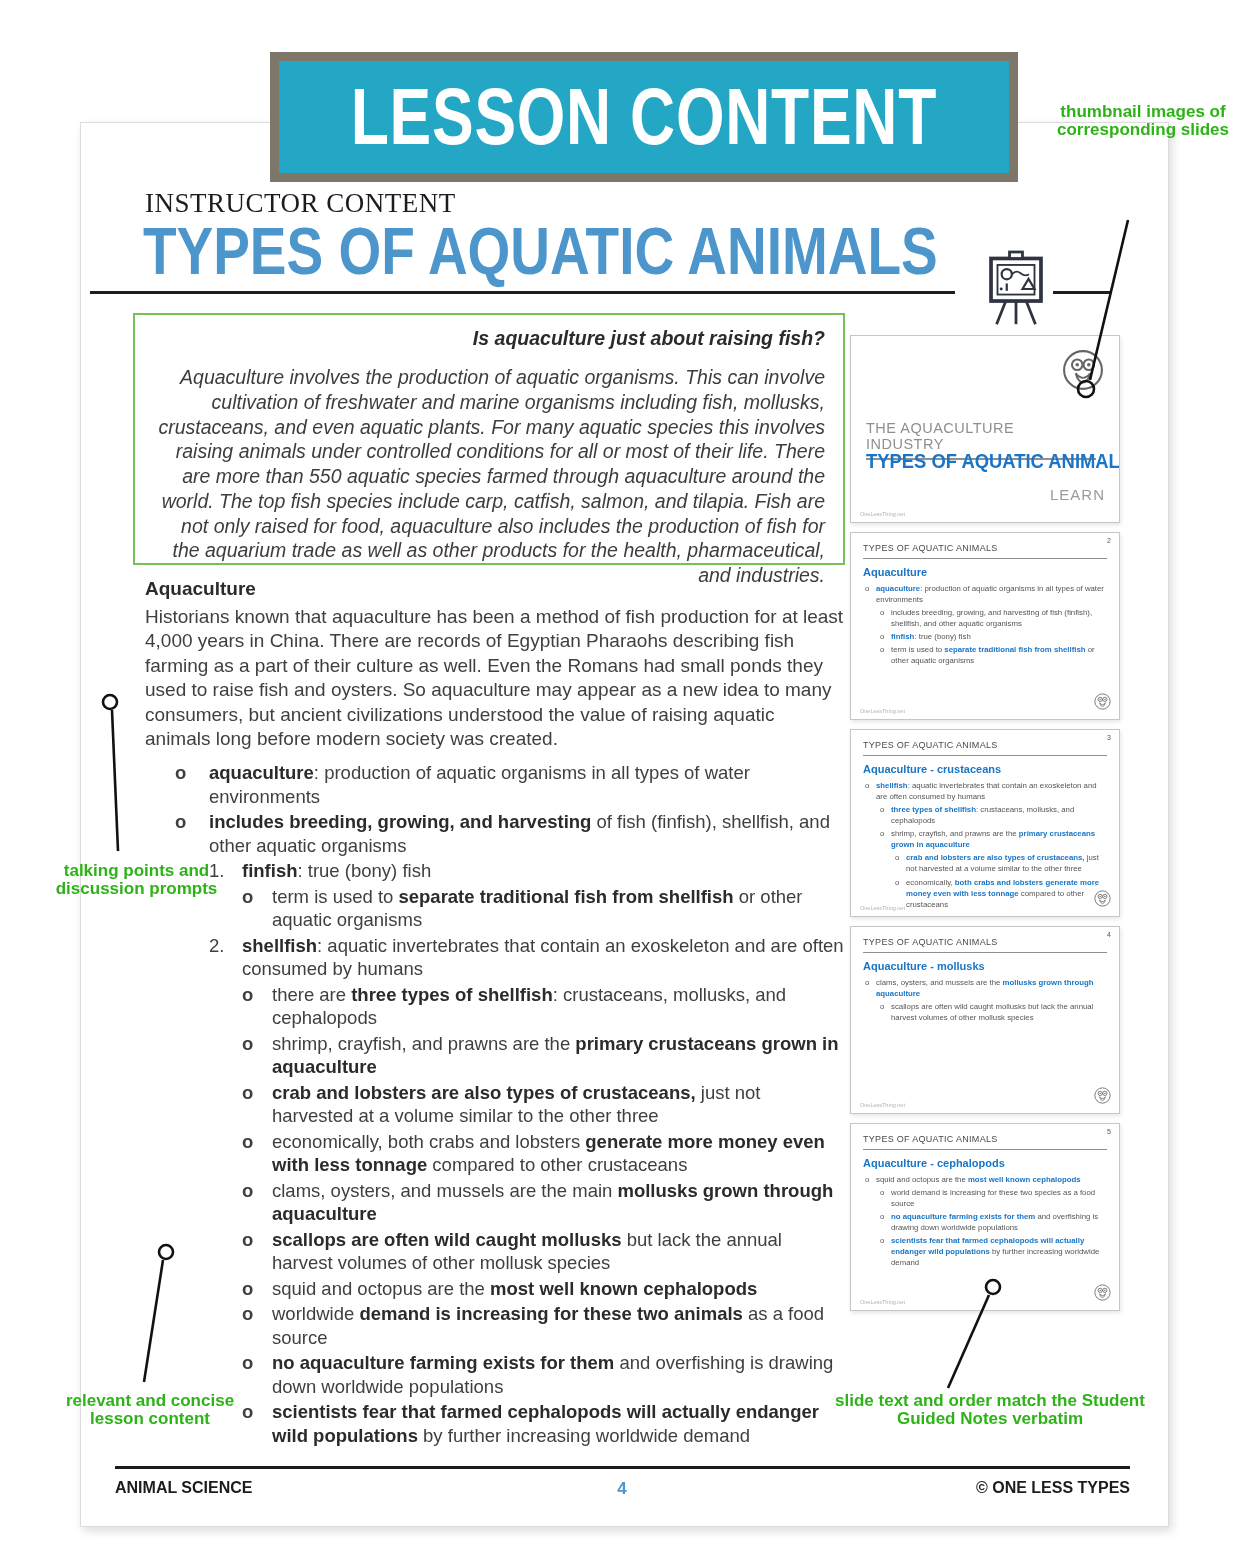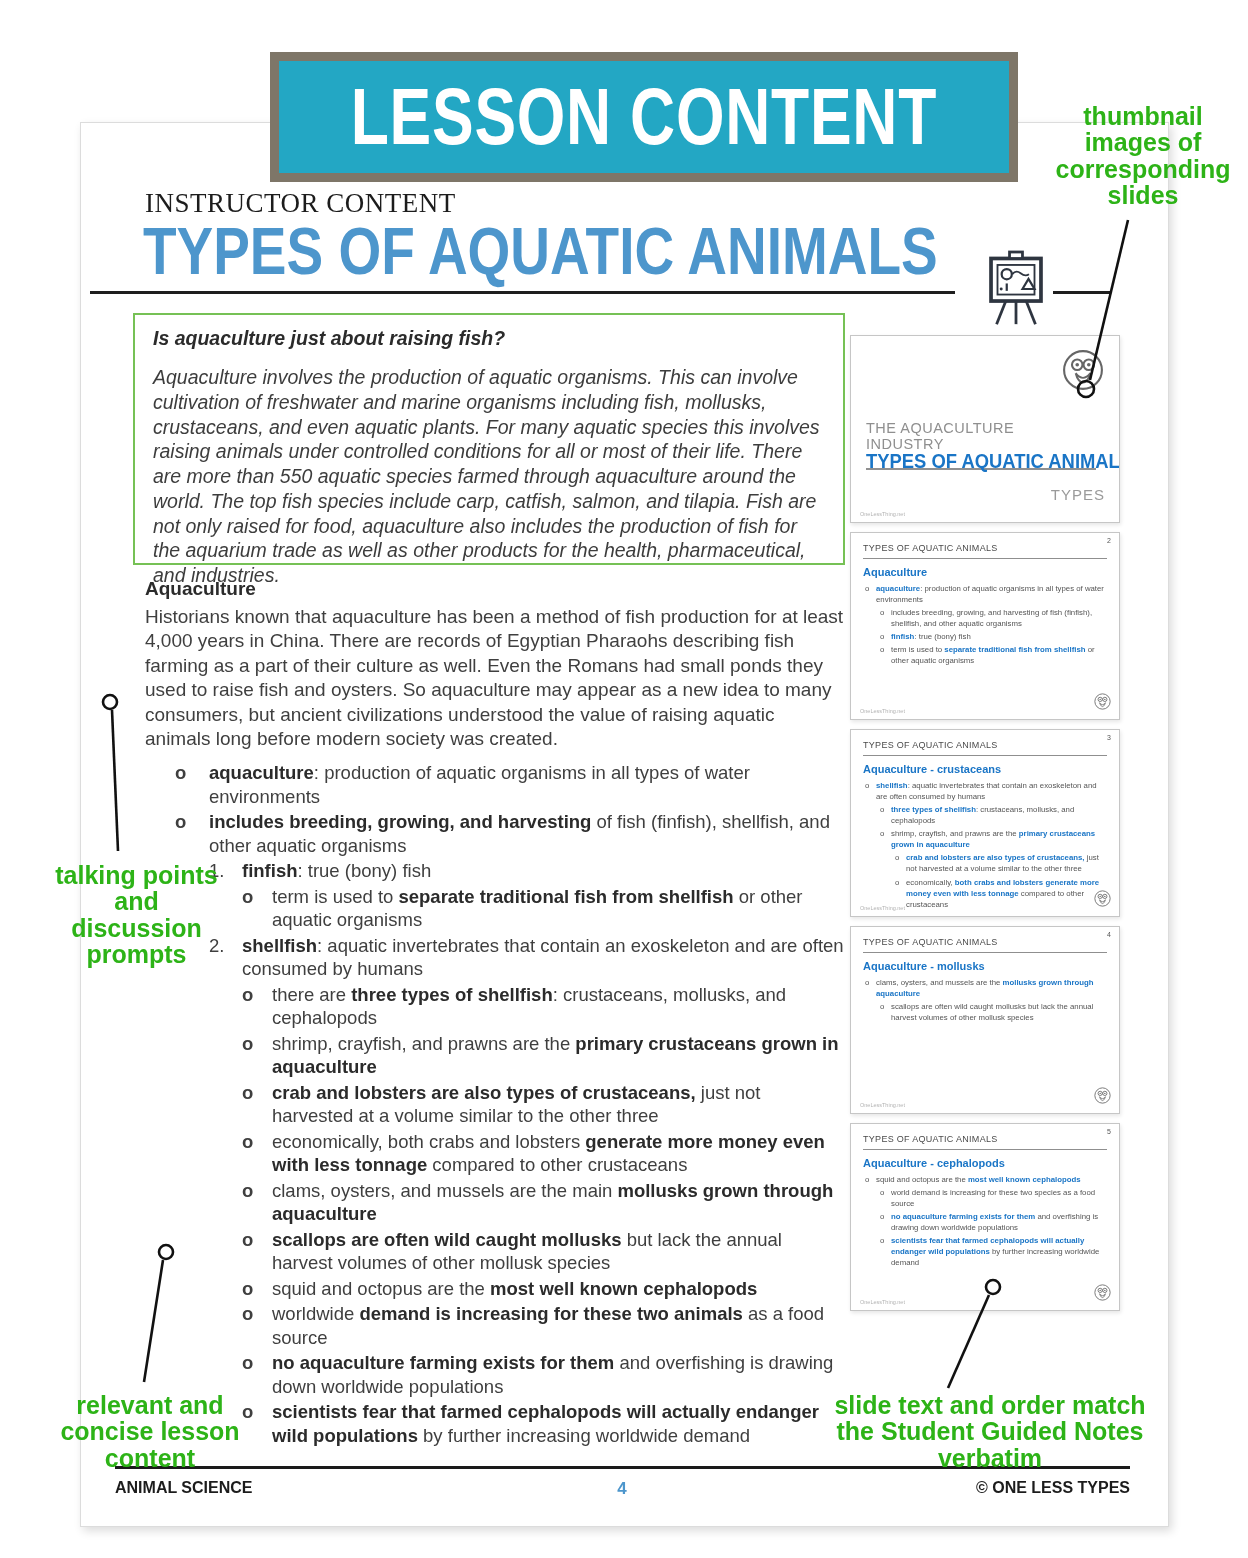--- a/index.html
+++ b/index.html
@@ -11,42 +11,42 @@
          border:1px solid #dcdcdc;box-shadow:3px 4px 9px rgba(0,0,0,.14);z-index:1;}
 
   
   .banner{position:absolute;left:270px;top:30px;width:748px;height:130px;background:#23a7c4;
           border:9px solid #7e7668;box-sizing:border-box;display:flex;align-items:center;
           justify-content:center;z-index:5;margin-top:22px;}
   .banner-text{color:#fff;font-weight:bold;font-size:80px;letter-spacing:1px;
                transform:scaleX(.78);white-space:nowrap;}
 
   
-  .ann{position:absolute;z-index:7;color:#2db317;font-weight:bold;font-size:25px;
+  .ann{position:absolute;z-index:7;color:#2db317;font-weight:bold;font-size:17px;
        line-height:1.05;text-align:center;}
   .ann-thumb{left:1053px;top:103px;width:180px;}
   .ann-talking{left:54px;top:862px;width:165px;}
   .ann-lesson{left:44px;top:1392px;width:212px;}
   .ann-verbatim{left:822px;top:1392px;width:336px;}
 
   
   .overlay{position:absolute;left:0;top:0;z-index:6;pointer-events:none;}
 
   
   .kicker{position:absolute;left:145px;top:188px;font-family:"Liberation Serif",serif;
           font-size:27px;color:#1c1c1c;letter-spacing:.5px;z-index:2;}
   .page-title{position:absolute;left:143px;top:212px;font-size:67px;font-weight:bold;
               color:#4d96cc;transform:scaleX(.82);transform-origin:left;white-space:nowrap;z-index:2;}
   .rule-l{position:absolute;left:90px;top:291px;width:865px;height:3px;background:#1e1e1e;z-index:2;}
   .rule-r{position:absolute;left:1053px;top:291px;width:57px;height:3px;background:#1e1e1e;z-index:2;}
   .easel{position:absolute;left:979px;top:250px;z-index:3;}
 
   
   .intro-box{position:absolute;left:133px;top:313px;width:712px;height:252px;box-sizing:border-box;
-             border:2px solid #76c155;padding:12px 18px;z-index:2;}
+             border:2px solid #76c155;padding:12px 18px;z-index:2;text-align:right;}
   .intro-q{font-size:19.5px;font-weight:bold;font-style:italic;color:#2b2b2b;margin-bottom:9px;}
   .intro-body{font-size:19.5px;font-style:italic;color:#3d3d3d;line-height:1.27;margin-top:15px;}
 
   
   .content{position:absolute;left:145px;top:578px;width:700px;z-index:2;color:#3f3f3f;}
   .section-heading{font-size:19px;font-weight:bold;color:#2b2b2b;margin-bottom:5px;}
   .para{font-size:19px;line-height:24.4px;}
   .bullets{margin-top:10px;}
   .bullet{display:flex;margin-top:2px;font-size:18.5px;line-height:23.5px;}
   .bullet .marker{flex:none;}
@@ -66,21 +66,21 @@
   
   .slides-col{position:absolute;left:850px;top:335px;width:270px;display:flex;flex-direction:column;
               gap:9px;z-index:2;}
   .slide{position:relative;background:#fff;border:1px solid #c6c6c6;height:188px;box-sizing:border-box;
          box-shadow:1px 2px 4px rgba(0,0,0,.10);overflow:hidden;}
   .slide .wm{position:absolute;left:9px;bottom:5px;font-size:5.5px;color:#b3b3b3;}
   .slide .owl-badge{position:absolute;right:8px;bottom:5px;}
   
   .slide-title .owl-logo{position:absolute;right:15px;top:13px;}
   .ts-kicker{position:absolute;left:15px;top:84px;width:230px;font-size:14.5px;color:#8f8f8f;
-             letter-spacing:.5px;border-bottom:2px solid #909090;padding-bottom:16px;}
+             letter-spacing:.5px;border-bottom:2px solid #909090;padding-bottom:6px;}
   .ts-title{position:absolute;left:15px;top:114px;font-size:20px;font-weight:bold;color:#1a75c6;
             transform:scaleX(.92);transform-origin:left;white-space:nowrap;}
   .ts-learn{position:absolute;right:14px;top:150px;font-size:15px;color:#9a9a9a;letter-spacing:1px;}
   
   .cs-pad{padding:10px 12px 0 12px;}
   .cs-header{font-size:9px;color:#4a4a4a;letter-spacing:.3px;border-bottom:1px solid #8f8f8f;
              padding-bottom:5px;}
   .cs-num{position:absolute;top:4px;right:8px;font-size:7px;color:#555;}
   .cs-subtitle{font-size:11px;font-weight:bold;color:#1a75c6;margin-top:7px;}
   .cs-bullets{margin-top:5px;}
@@ -202,21 +202,21 @@
         <div class="owl-logo"><svg width="42" height="42" viewBox="0 0 40 40">
     <circle cx="20" cy="20" r="18" fill="none" stroke="#666" stroke-width="2"></circle>
     <circle cx="14.5" cy="15" r="5" fill="none" stroke="#666" stroke-width="2"></circle>
     <circle cx="25.5" cy="15" r="5" fill="none" stroke="#666" stroke-width="2"></circle>
     <circle cx="14.5" cy="15" r="1.7" fill="#666"></circle>
     <circle cx="25.5" cy="15" r="1.7" fill="#666"></circle>
     <path d="M13 23 q7 9 14 0 q-2 8 -7 9 q-5 -1 -7 -9" fill="none" stroke="#666" stroke-width="1.8"></path>
   </svg></div>
        <div class="ts-kicker">THE AQUACULTURE INDUSTRY</div>
        <div class="ts-title">TYPES OF AQUATIC ANIMALS</div>
-       <div class="ts-learn">TYPES</div>
+       <div class="ts-learn">LEARN</div>
        <div class="wm">OneLessThing.net</div>
       </div>
       <div class="slide">
         <div class="cs-num">2</div>
        <div class="cs-pad">
          <div class="cs-header">TYPES OF AQUATIC ANIMALS</div>
          <div class="cs-subtitle">Aquaculture</div>
          <div class="cs-bullets">
             <div class="cs-bullet cs-lv1">
               <span class="m">o</span>

